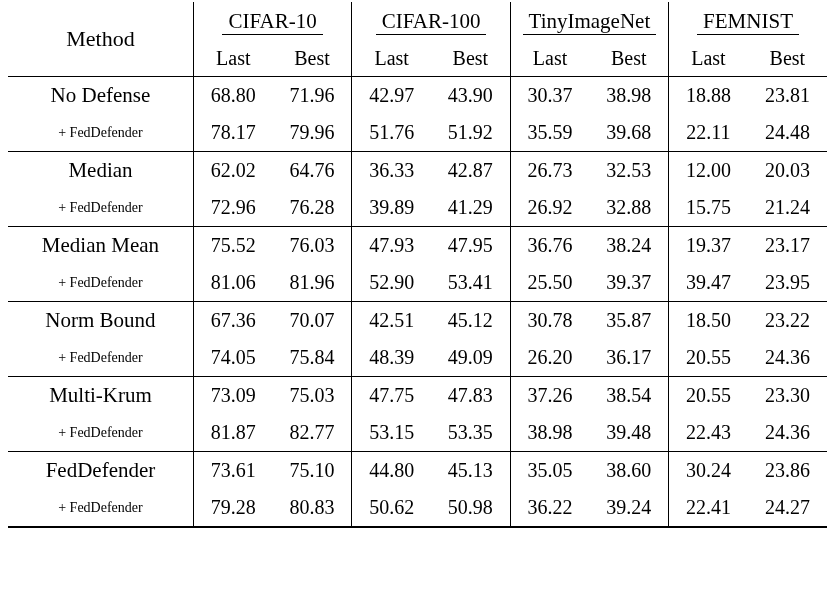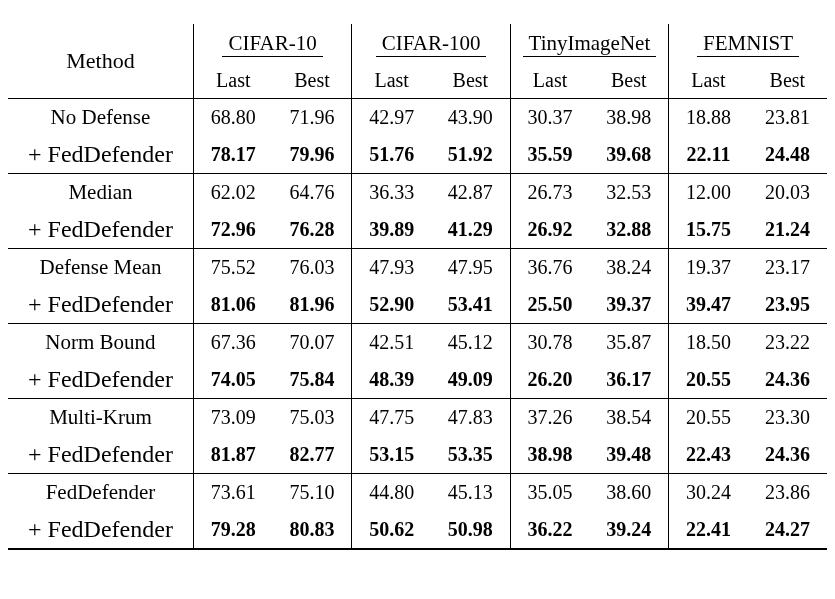--- a/index.html
+++ b/index.html
@@ -11,21 +11,21 @@
     width: 835px;
     height: 599px;
     font-family: "Liberation Serif", serif;
     color: #000000;
     overflow: hidden;
   }
   .table-wrap {
     width: 835px;
     height: 599px;
     box-sizing: border-box;
-    padding: 24px 8px 8px 8px;
+    padding: 2px 8px 8px 8px;
   }
   table.results {
     border-collapse: collapse;
     width: 819px;
     table-layout: fixed;
   }
   table.results td, table.results th {
     font-weight: normal;
     text-align: center;
     vertical-align: middle;
@@ -44,21 +44,21 @@
     border-left: 1.1px solid #000;
   }
 
   .method-cell {
     text-align: left;
     padding-left: 10px;
     font-size: 21px;
     white-space: nowrap;
   }
   .method-cell.sub {
-    font-size: 24px;
+    font-size: 14px;
     text-align: center;
   }
   .group-head {
     font-size: 21px;
     height: 36px;
     line-height: 36px;
   }
   .sub-head {
     font-size: 20px;
     height: 36px;
@@ -67,21 +67,21 @@
   }
   .method-head {
     font-size: 22px;
     text-align: left;
     padding-left: 10px;
   }
   .num {
     font-size: 20px;
   }
   .num.bold {
-    font-weight: bold;
+    font-weight: normal;
   }
   .row-main td {
     height: 37px;
   }
   .row-sub td {
     height: 37px;
   }
   .grouphead-row th {
     height: 38px;
   }
@@ -177,21 +177,21 @@
         <td class="num bold">76.28</td>
         <td class="num bold vsep-left">39.89</td>
         <td class="num bold">41.29</td>
         <td class="num bold vsep-left">26.92</td>
         <td class="num bold">32.88</td>
         <td class="num bold vsep-left">15.75</td>
         <td class="num bold">21.24</td>
       </tr>
 
       <tr class="row-main rule-mid">
-        <td class="method-cell">Defense Mean</td>
+        <td class="method-cell">Median Mean</td>
         <td class="num vsep-left">75.52</td>
         <td class="num">76.03</td>
         <td class="num vsep-left">47.93</td>
         <td class="num">47.95</td>
         <td class="num vsep-left">36.76</td>
         <td class="num">38.24</td>
         <td class="num vsep-left">19.37</td>
         <td class="num">23.17</td>
       </tr>
       <tr class="row-sub">

